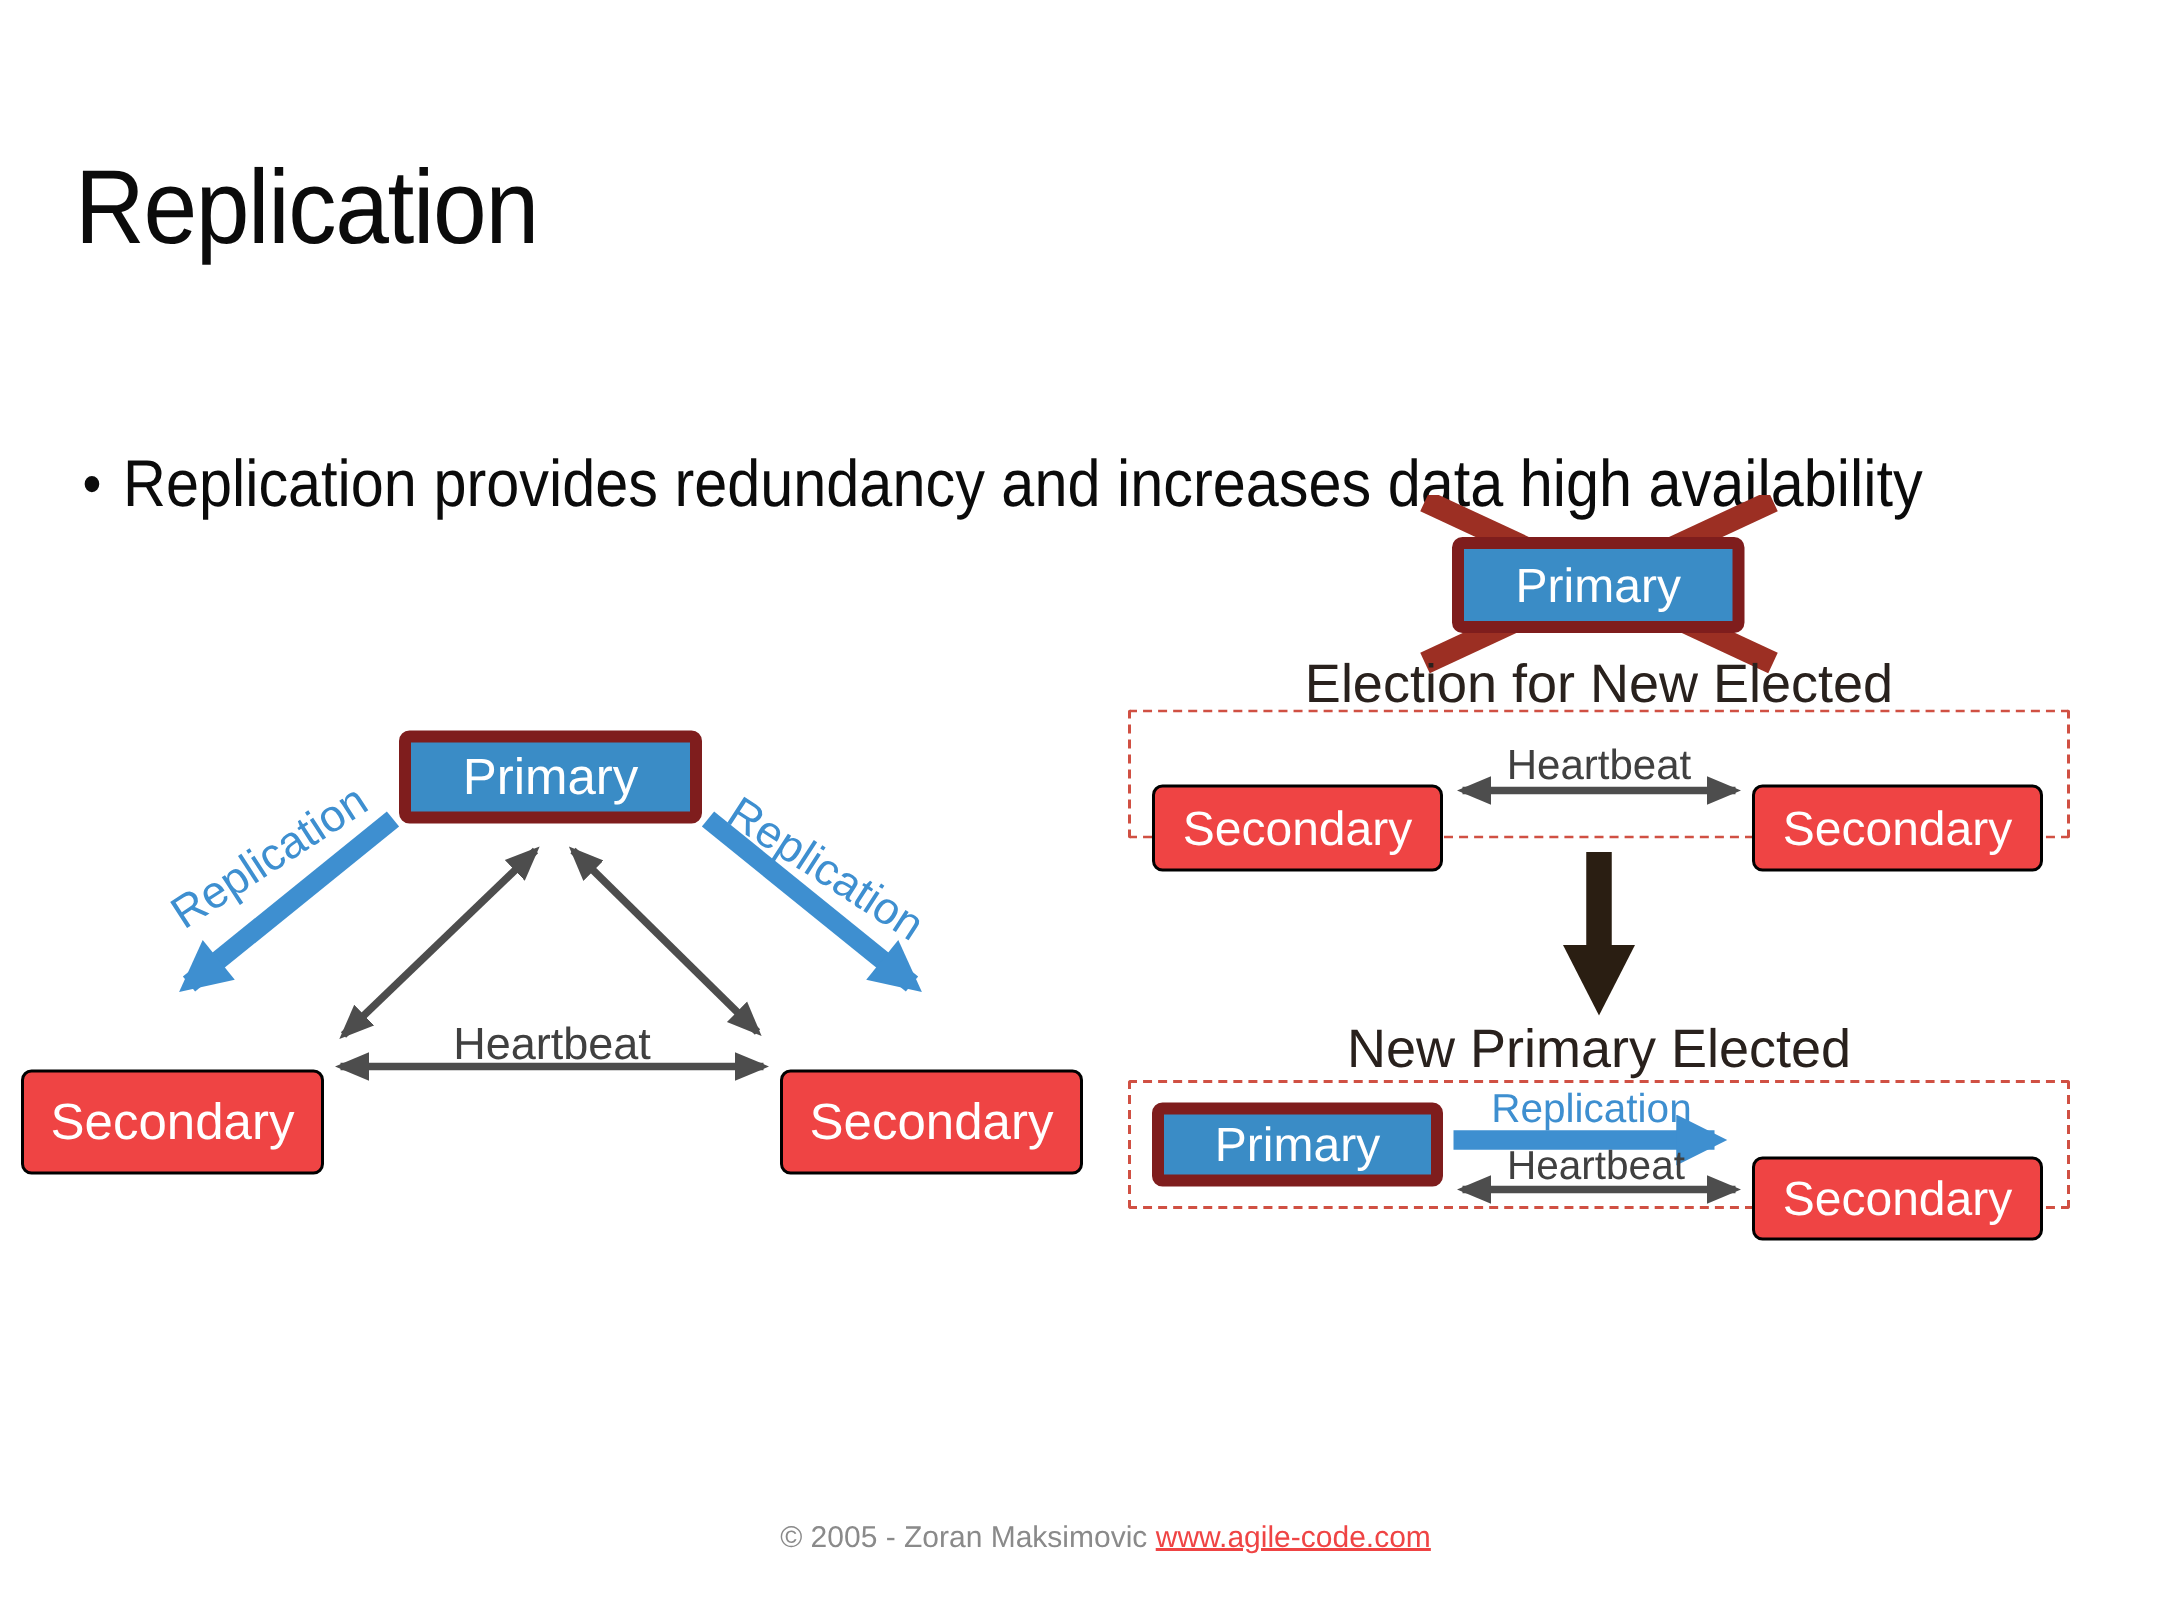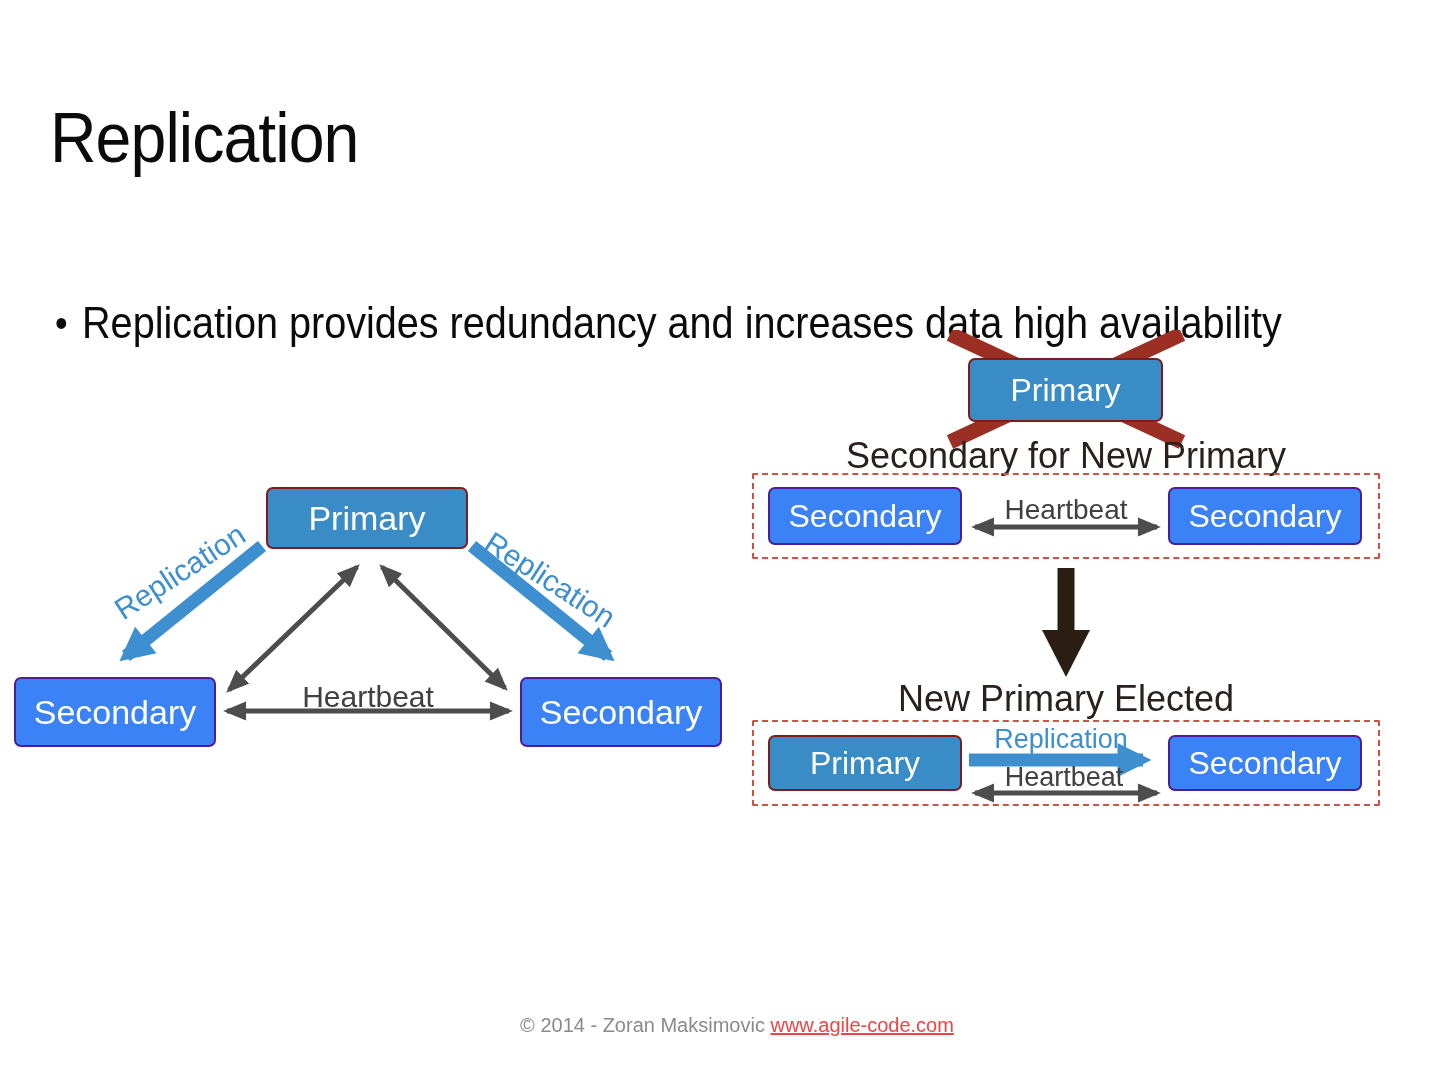--- a/index.html
+++ b/index.html
@@ -34,22 +34,22 @@
 
   
   .node{
     position:absolute;
     display:flex;align-items:center;justify-content:center;
     color:#ffffff;
     border-radius:7px;
     box-sizing:border-box;
     white-space:nowrap;
   }
-  .node.blue{background:#3a8cc6;border:2px solid #7f1d1d;text-align:right;}
-  .node.green{background:#3b82f6;border:2px solid #4c1d95;}
+  .node.blue{background:#3a8cc6;border:8px solid #7f1d1d;text-align:right;}
+  .node.green{background:#ef4444;border:2px solid #000000;margin-top:36px;}
   .fs34{font-size:34px;}
   .fs32{font-size:32px;}
   .fs30{font-size:30px;}
 
   .diagram-label{
     position:absolute;text-align:center;
     color:#404040;white-space:nowrap;
   }
   .blue-text{color:#3e8fd0;}
   .dark-title{
@@ -133,21 +133,21 @@
 
     <line x1="224" y1="430" x2="398" y2="430" stroke="#3e8fd0" stroke-width="13" marker-end="url(#bArr)"></line>
 
     <line x1="230" y1="463" x2="412" y2="463" stroke="#4d4d4d" stroke-width="5" marker-start="url(#gArr)" marker-end="url(#gArr)"></line>
   </svg>
 
   <div class="node blue fs32" style="left:223px;top:28px;width:195px;height:64px;background:#3a8cc6;">
     <span>Primary</span>
   </div>
 
-  <div class="dark-title" style="left:21px;top:105px;width:600px;">Secondary for New Primary</div>
+  <div class="dark-title" style="left:21px;top:105px;width:600px;">Election for New Elected</div>
 
   <div class="dashed-box" style="left:7px;top:143px;width:628px;height:86px;"></div>
   <div class="node green fs32" style="left:23px;top:157px;width:194px;height:58px;">
     <span>Secondary</span>
   </div>
   <div class="node green fs32" style="left:423px;top:157px;width:194px;height:58px;">
     <span>Secondary</span>
   </div>
   <div class="diagram-label" style="left:221px;top:164px;width:200px;font-size:28px;">Heartbeat</div>
 
@@ -158,16 +158,16 @@
     <span>Primary</span>
   </div>
   <div class="node green fs32" style="left:423px;top:405px;width:194px;height:56px;">
     <span>Secondary</span>
   </div>
   <div class="diagram-label blue-text" style="left:216px;top:394px;width:200px;font-size:27px;">Replication</div>
   <div class="diagram-label" style="left:219px;top:432px;width:200px;font-size:27px;">Heartbeat</div>
 </div>
 
 <div class="abs footer">
-  <span>© 2014 - Zoran Maksimovic</span>
+  <span>© 2005 - Zoran Maksimovic</span>
   <span> </span>
   <a>www.agile-code.com</a>
 </div>
 
 </body></html>

